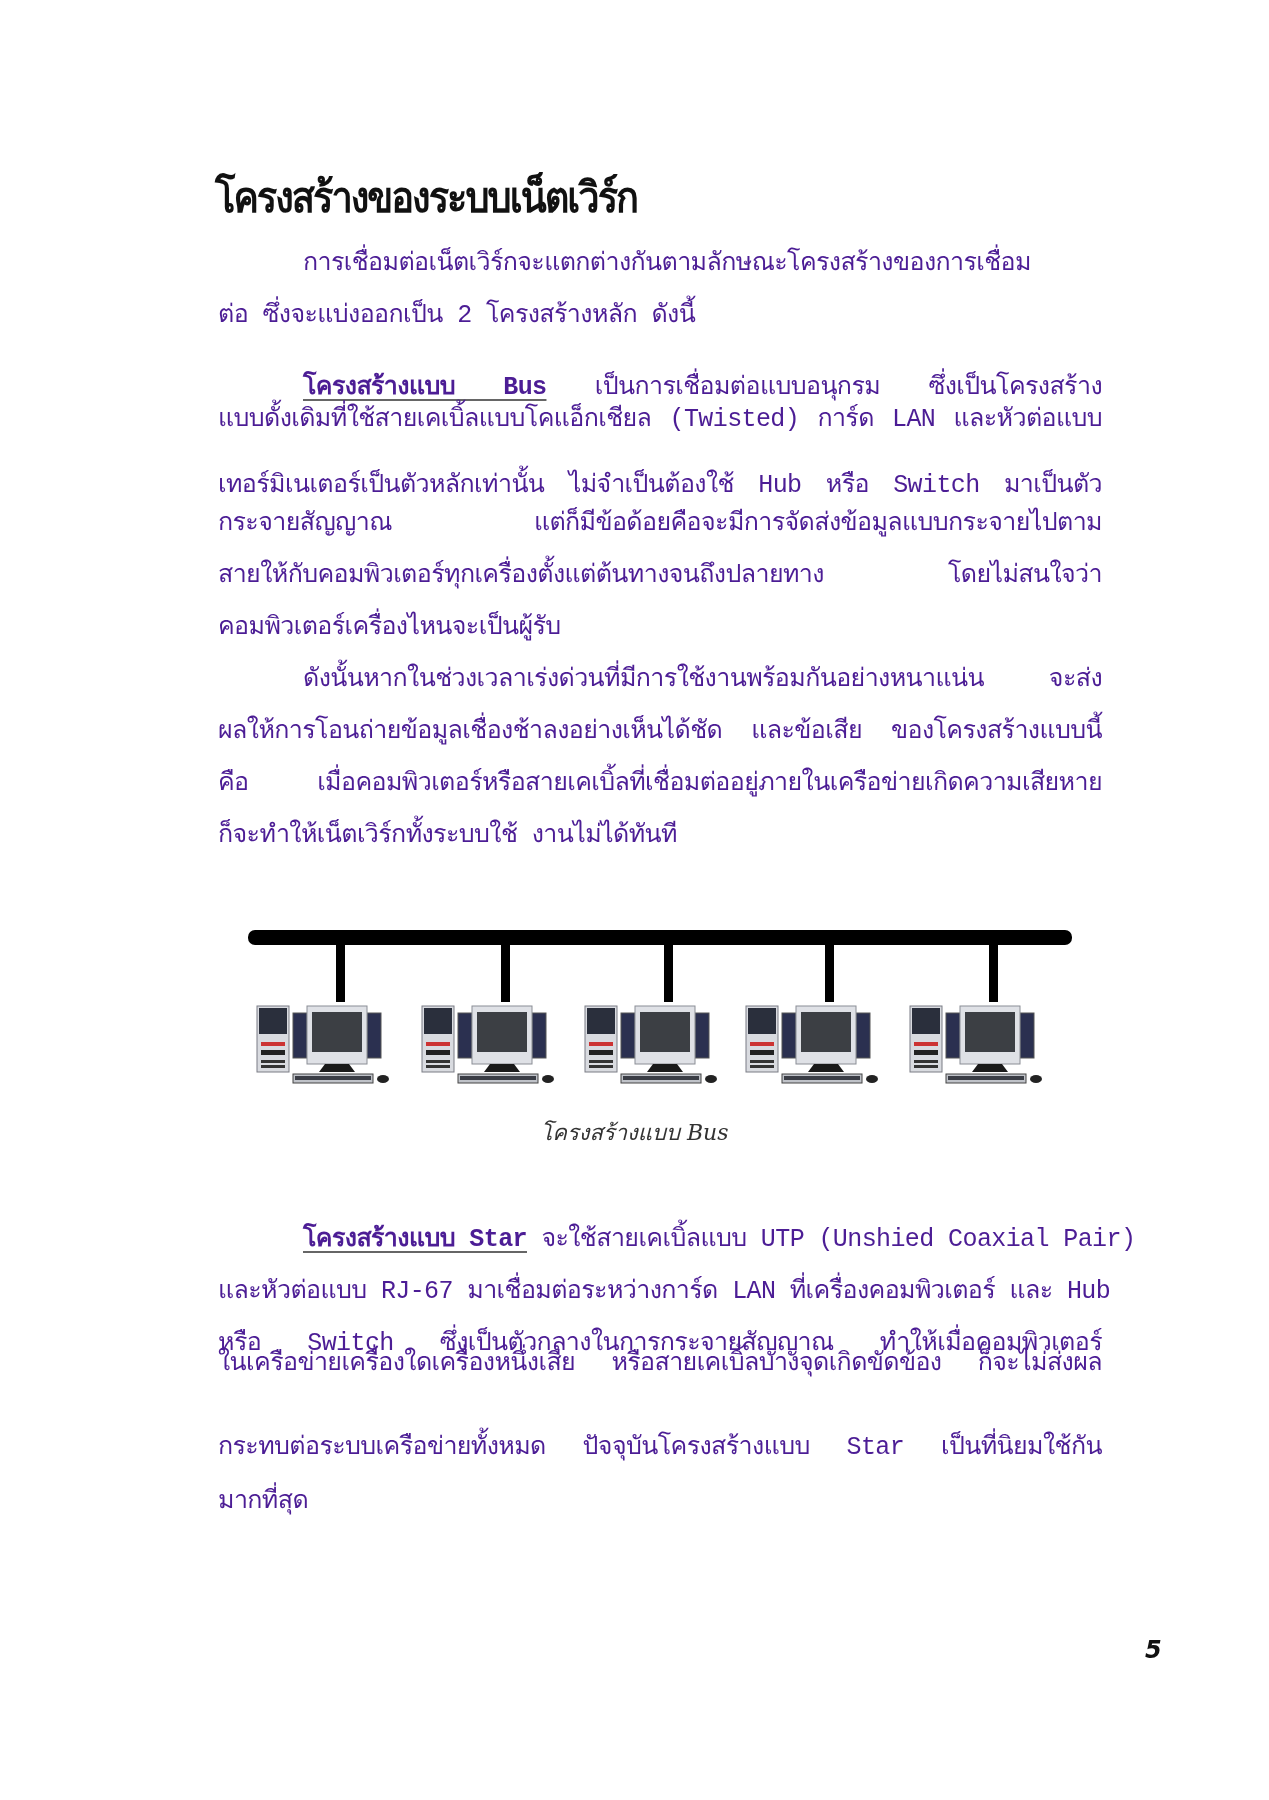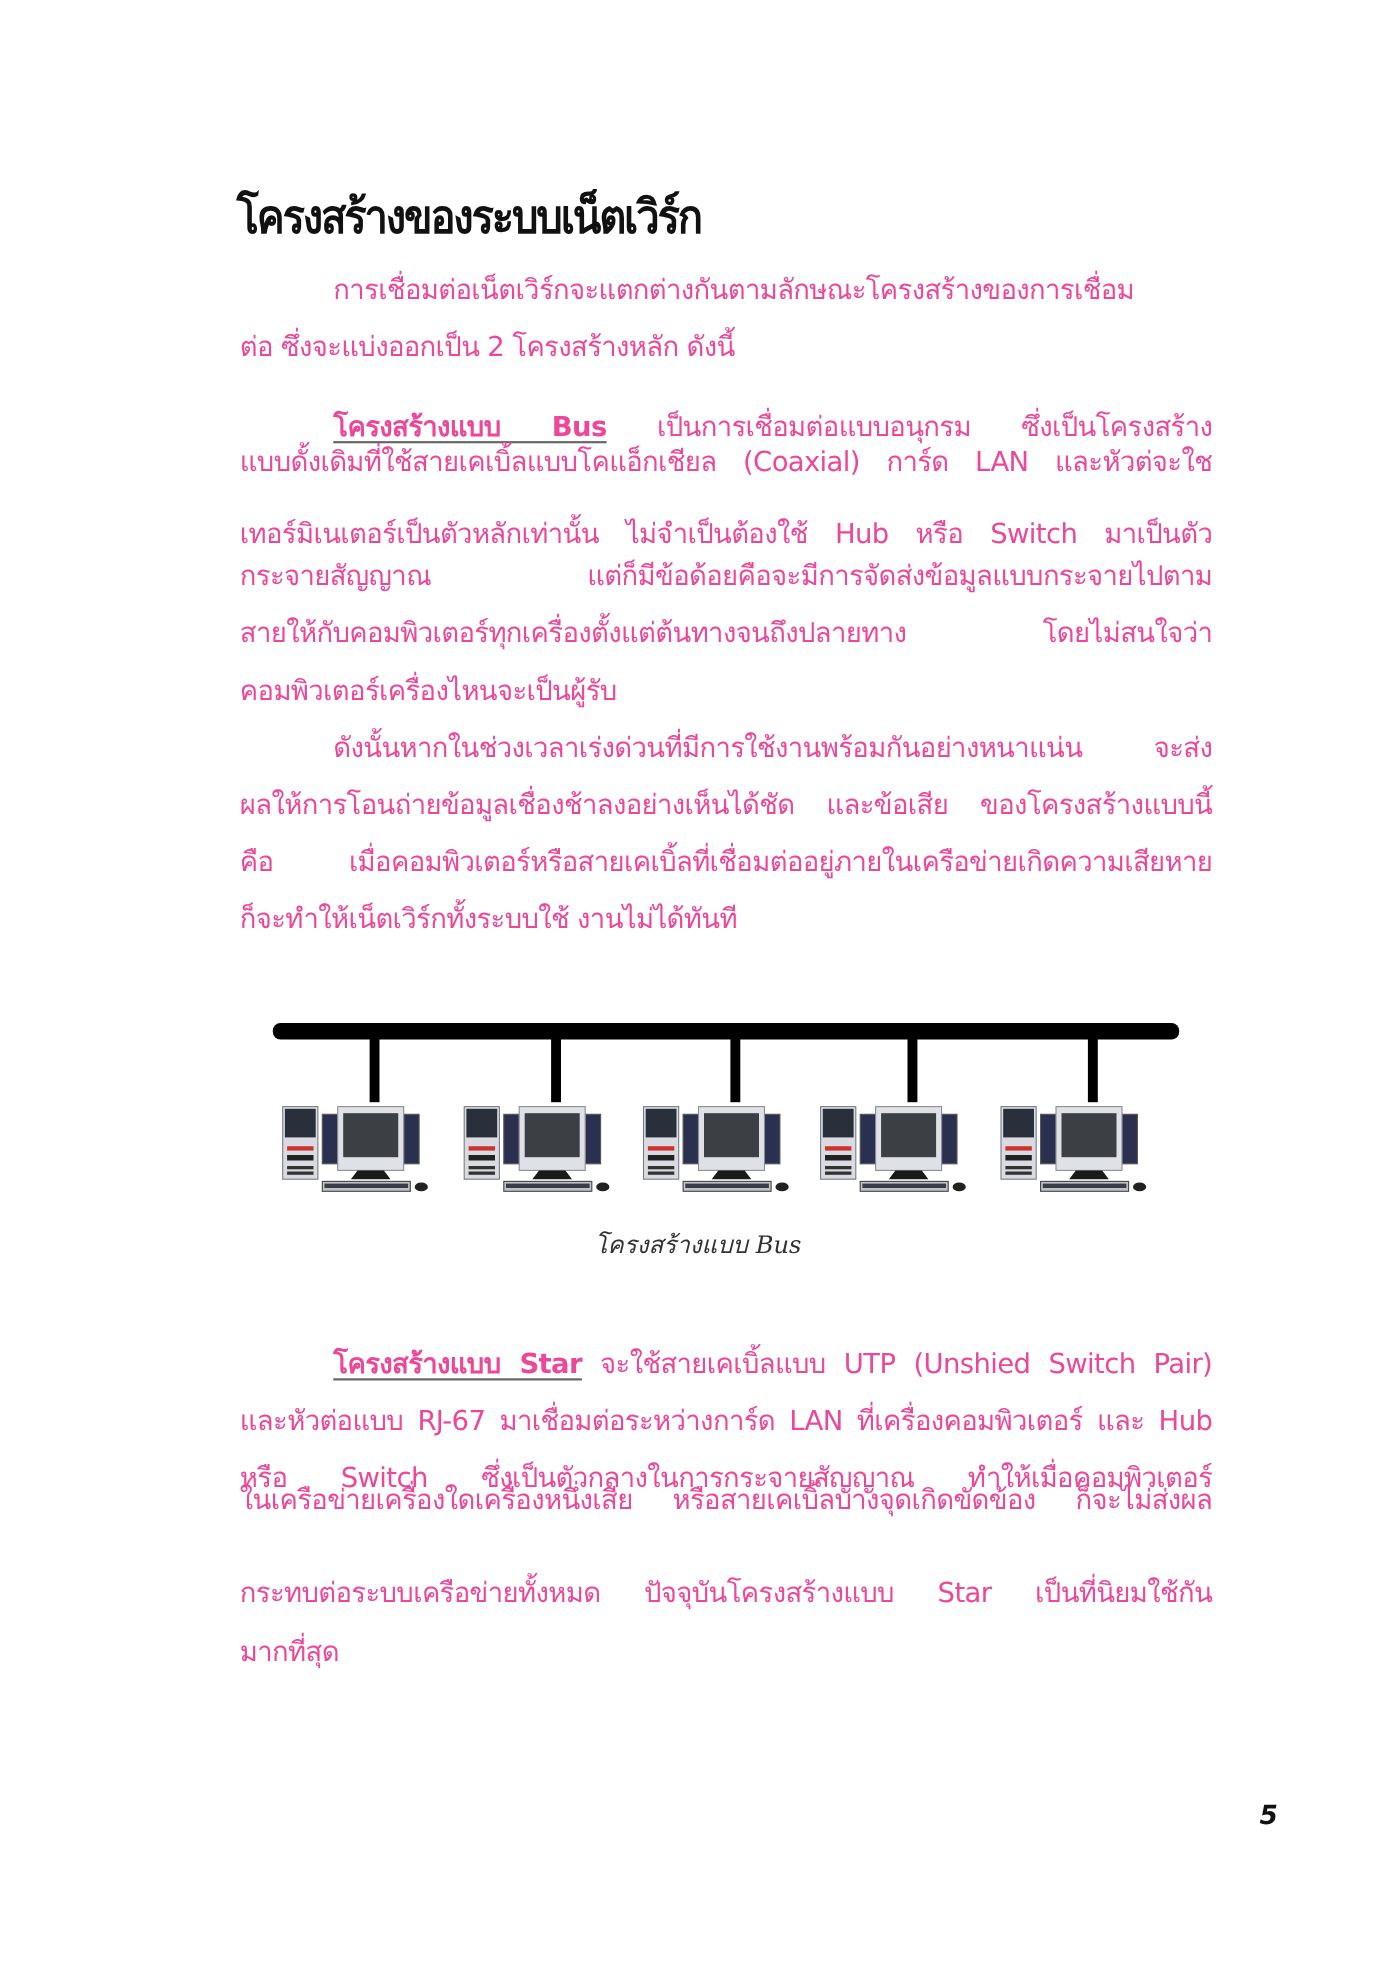--- a/index.html
+++ b/index.html
@@ -11,22 +11,23 @@
     .page-title {
       position: absolute; left: 215px; top: 168px;
       font-family: "DejaVu Sans", sans-serif;
       font-weight: bold; font-size: 38px; line-height: 52px;
       letter-spacing: -2px; color: #111;
       transform: scaleY(1.12); transform-origin: left top;
     }
     .para-line {
       position: absolute; left: 218px; width: 884px;
       font-size: 25px; line-height: 52px; height: 52px;
-      white-space: nowrap; color: #ec4899;
+      white-space: nowrap; color: #4c1d95;
       letter-spacing: -0.6px;
+      font-family: Liberation Mono, monospace;
     }
     .para-line.justify { text-align: justify; text-align-last: justify; }
     .para-line.indent { left: 303px; width: 799px; }
     .heading-inline {
       font-weight: bold; text-decoration: underline;
       text-decoration-color: #666; text-underline-offset: 5px;
     }
     .diagram { position: absolute; left: 0; top: 0; width: 1269px; height: 1800px; pointer-events: none; }
     .bus-bar {
       position: absolute; left: 248px; top: 930px; width: 824px; height: 15px;
@@ -51,21 +52,21 @@
   </style>
 </head>
 <body>
 
 <div class="page-title">โครงสร้างของระบบเน็ตเวิร์ก</div>
 
 <div class="para-line indent justify" style="top:238px">การเชื่อมต่อเน็ตเวิร์กจะแตกต่างกันตามลักษณะโครงสร้างของการเชื่อม</div>
 <div class="para-line" style="top:290px">ต่อ ซึ่งจะแบ่งออกเป็น 2 โครงสร้างหลัก ดังนี้</div>
 
 <div class="para-line indent justify" style="top:362px"><span class="heading-inline">โครงสร้างแบบ  Bus</span><span> เป็นการเชื่อมต่อแบบอนุกรม ซึ่งเป็นโครงสร้าง</span></div>
-<div class="para-line justify" style="top:394px">แบบดั้งเดิมที่ใช้สายเคเบิ้ลแบบโคแอ็กเชียล (Coaxial) การ์ด LAN และหัวต่จะใช</div>
+<div class="para-line justify" style="top:394px">แบบดั้งเดิมที่ใช้สายเคเบิ้ลแบบโคแอ็กเชียล (Twisted) การ์ด LAN และหัวต่อแบบ</div>
 <div class="para-line justify" style="top:460px">เทอร์มิเนเตอร์เป็นตัวหลักเท่านั้น ไม่จำเป็นต้องใช้ Hub หรือ Switch มาเป็นตัว</div>
 <div class="para-line justify" style="top:498px">กระจายสัญญาณ   แต่ก็มีข้อด้อยคือจะมีการจัดส่งข้อมูลแบบกระจายไปตาม</div>
 <div class="para-line justify" style="top:550px">สายให้กับคอมพิวเตอร์ทุกเครื่องตั้งแต่ต้นทางจนถึงปลายทาง  โดยไม่สนใจว่า</div>
 <div class="para-line" style="top:602px">คอมพิวเตอร์เครื่องไหนจะเป็นผู้รับ</div>
 
 <div class="para-line indent justify" style="top:654px">ดังนั้นหากในช่วงเวลาเร่งด่วนที่มีการใช้งานพร้อมกันอย่างหนาแน่น จะส่ง</div>
 <div class="para-line justify" style="top:706px">ผลให้การโอนถ่ายข้อมูลเชื่องช้าลงอย่างเห็นได้ชัด และข้อเสีย ของโครงสร้างแบบนี้</div>
 <div class="para-line justify" style="top:758px">คือ เมื่อคอมพิวเตอร์หรือสายเคเบิ้ลที่เชื่อมต่ออยู่ภายในเครือข่ายเกิดความเสียหาย</div>
 <div class="para-line" style="top:810px">ก็จะทำให้เน็ตเวิร์กทั้งระบบใช้ งานไม่ได้ทันที</div>
 
@@ -164,20 +165,20 @@
       <path d="M70 66 L94 66 L100 74 L64 74 Z" fill="#1a1a1a"></path>
       <rect x="38" y="76" width="80" height="9" fill="#bfc2c8" stroke="#444"></rect>
       <rect x="40" y="78" width="76" height="4" fill="#3a3d45"></rect>
       <ellipse cx="128" cy="81" rx="6" ry="4" fill="#222"></ellipse>
     </g>
   </svg>
 </div>
 
 <div class="caption">โครงสร้างแบบ Bus</div>
 
-<div class="para-line indent justify" style="top:1214px"><span class="heading-inline">โครงสร้างแบบ Star</span><span> จะใช้สายเคเบิ้ลแบบ UTP (Unshied Switch Pair)</span></div>
+<div class="para-line indent justify" style="top:1214px"><span class="heading-inline">โครงสร้างแบบ Star</span><span> จะใช้สายเคเบิ้ลแบบ UTP (Unshied Coaxial Pair)</span></div>
 <div class="para-line justify" style="top:1266px">และหัวต่อแบบ RJ-67 มาเชื่อมต่อระหว่างการ์ด LAN ที่เครื่องคอมพิวเตอร์ และ Hub</div>
 <div class="para-line justify" style="top:1318px">หรือ  Switch  ซึ่งเป็นตัวกลางในการกระจายสัญญาณ  ทำให้เมื่อคอมพิวเตอร์</div>
 <div class="para-line justify" style="top:1338px">ในเครือข่ายเครื่องใดเครื่องหนึ่งเสีย หรือสายเคเบิ้ลบางจุดเกิดขัดข้อง ก็จะไม่ส่งผล</div>
 <div class="para-line justify" style="top:1422px">กระทบต่อระบบเครือข่ายทั้งหมด ปัจจุบันโครงสร้างแบบ Star เป็นที่นิยมใช้กัน</div>
 <div class="para-line" style="top:1476px">มากที่สุด</div>
 
 <div class="page-number">5</div>
 
 </body></html>

